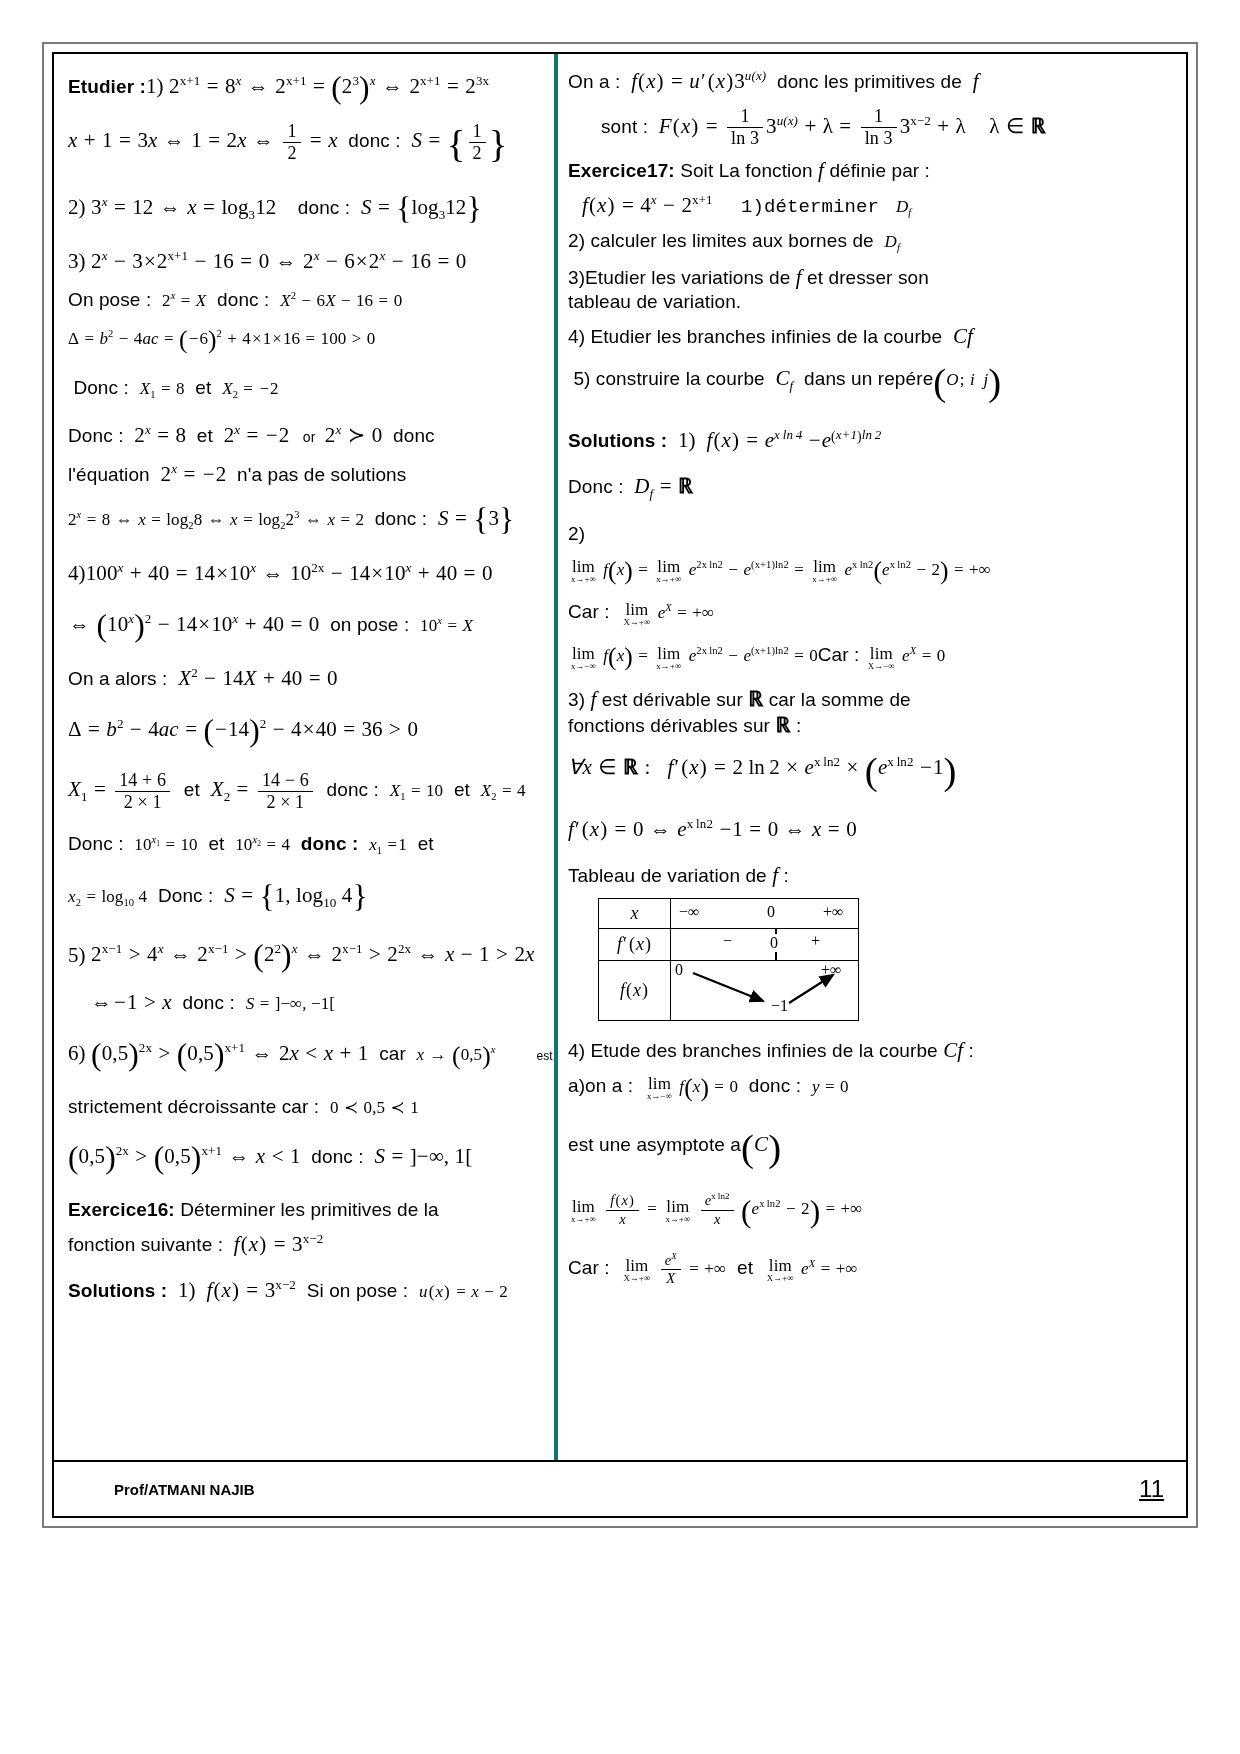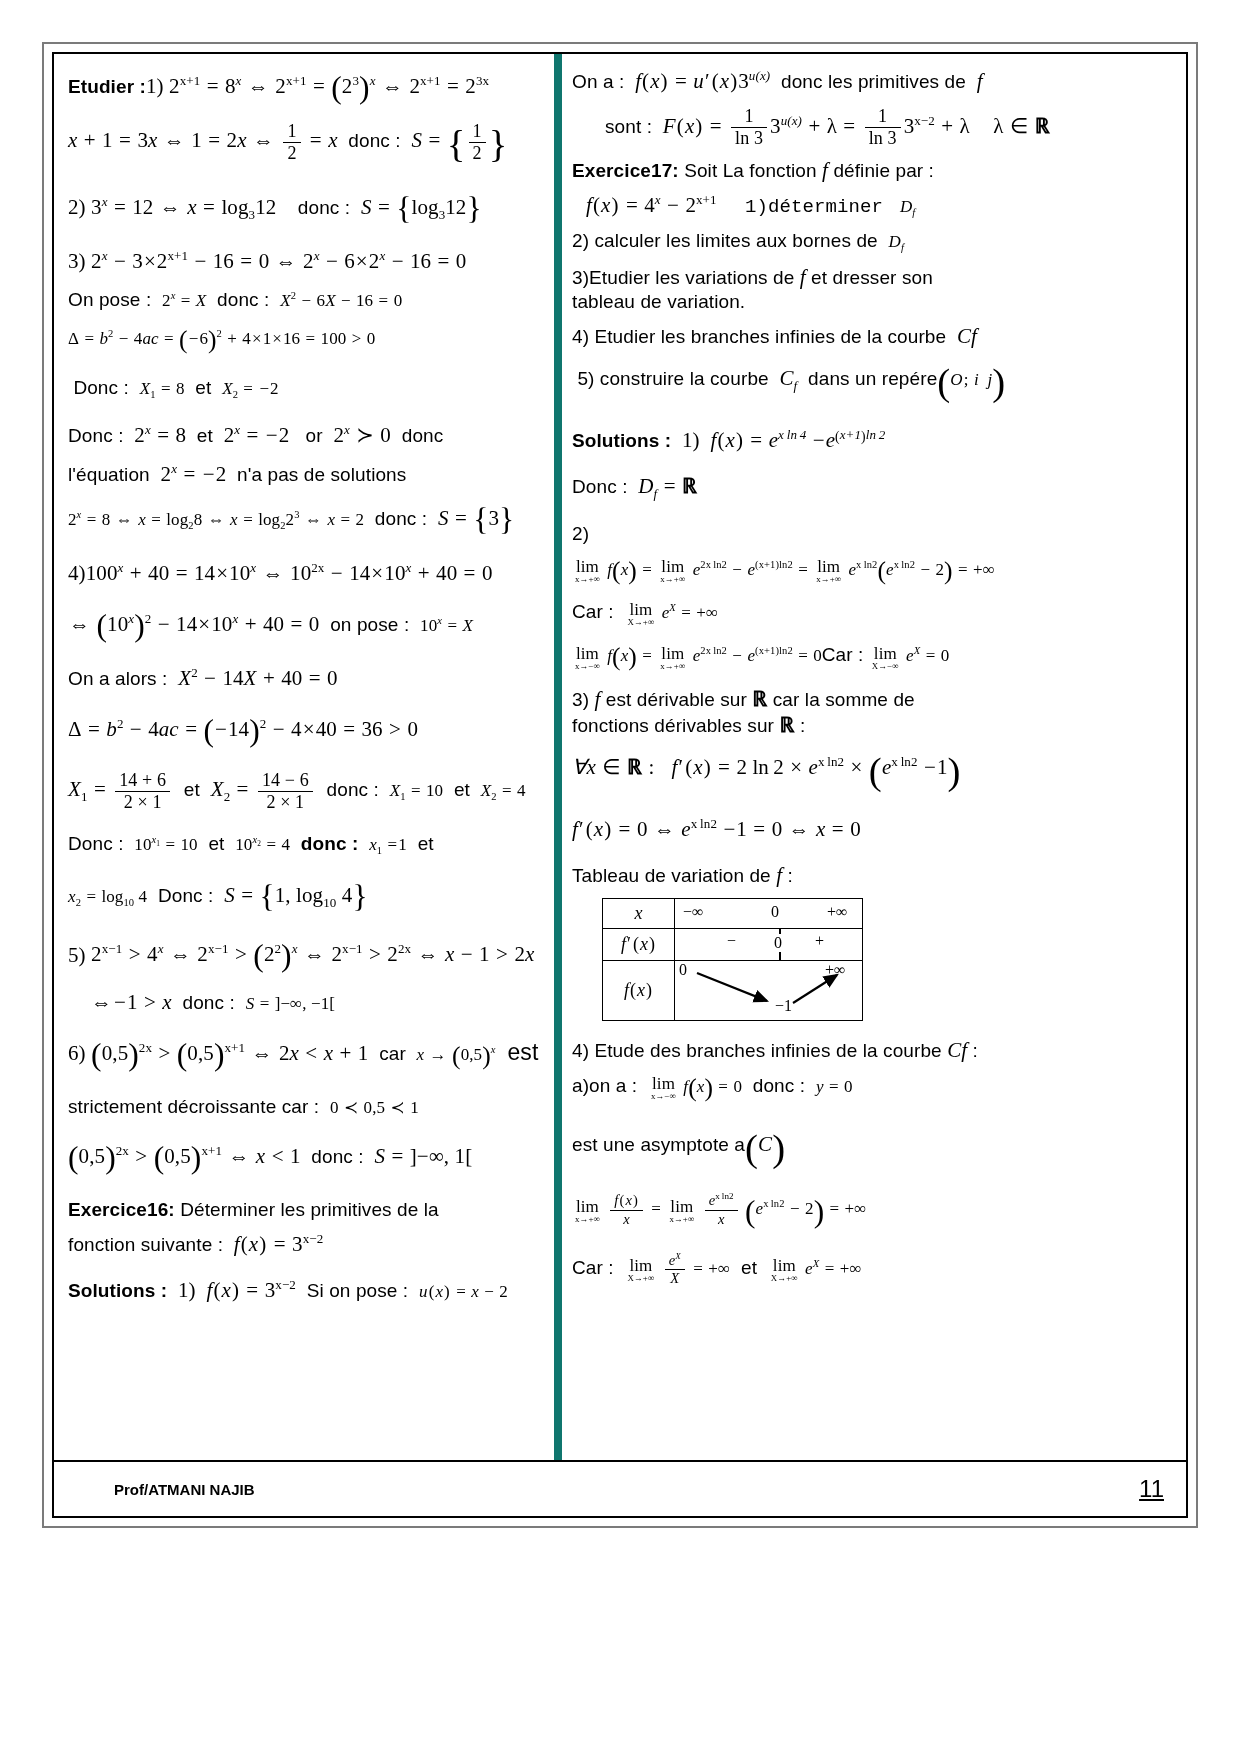--- a/index.html
+++ b/index.html
@@ -36,21 +36,21 @@
     left: 0; top: 0; right: 0; bottom: 56px;
     display: flex;
   }
   .col {
     position: relative;
     padding: 14px 10px 0 14px;
   }
   #col-left  { width: 500px; flex: 0 0 500px; }
   #col-right {
     flex: 1 1 auto;
-    border-left: 8px solid #0f766e;
+    border-left: 4px solid #0f766e;
     padding-left: 10px;
     overflow: hidden;
   }
 
   
   .line {
     font-size: 19px;
     line-height: 1.25;
     white-space: nowrap;
     margin: 0 0 13px 0;
@@ -207,21 +207,21 @@
         <span class="m sm">X<sub class="n">1</sub> <span class="op">=</span> <span class="mn">8</span></span>
         <span style="font-size:19px;">&nbsp;et&nbsp;</span>
         <span class="m sm">X<sub class="n">2</sub> <span class="op">=</span> <span class="op">−</span><span class="mn">2</span></span>
       </p>
 
       <p class="line">
         <span style="font-size:19px;">Donc :&nbsp;</span>
         <span class="m"><span class="mn">2</span><sup>x</sup> <span class="op">=</span> <span class="mn">8</span></span>
         <span style="font-size:19px;">&nbsp;et&nbsp;</span>
         <span class="m"><span class="mn">2</span><sup>x</sup> <span class="op">=</span> <span class="op">−</span><span class="mn">2</span></span>
-        <span style="font-size:19px;">&nbsp;&nbsp;or&nbsp;</span>
+        <span style="font-size:14px;">&nbsp;&nbsp;or&nbsp;</span>
         <span class="m"><span class="mn">2</span><sup>x</sup> <span class="op">≻</span> <span class="mn">0</span></span>
         <span style="font-size:19px;">&nbsp;donc</span>
       </p>
 
       <p class="line">
         <span style="font-size:19px;">l'équation&nbsp;</span>
         <span class="m"><span class="mn">2</span><sup>x</sup> <span class="op">=</span> <span class="op">−</span><span class="mn">2</span></span>
         <span style="font-size:19px;">&nbsp;n'a pas de solutions</span>
       </p>
 
@@ -286,21 +286,21 @@
         <span class="m"><span class="op">⇔</span><span class="op">−</span><span class="mn">1</span> <span class="op">&gt;</span> x</span>
         <span style="font-size:19px;">&nbsp;donc :&nbsp;</span>
         <span class="m sm">S <span class="op">=</span> <span class="mn">]−∞, −1[</span></span>
       </p>
 
       <p class="line gap">
         <span class="m up">6)</span>
         <span class="m"><span class="big">(</span><span class="mn">0,5</span><span class="big">)</span><sup class="n">2x</sup> <span class="op">&gt;</span> <span class="big">(</span><span class="mn">0,5</span><span class="big">)</span><sup class="n">x+1</sup> <span class="op">⇔</span> <span class="mn">2</span>x <span class="op">&lt;</span> x <span class="op">+</span> <span class="mn">1</span></span>
         <span style="font-size:19px;">&nbsp;car&nbsp;</span>
         <span class="m sm">x <span class="op">→</span> <span class="big">(</span><span class="mn">0,5</span><span class="big">)</span><sup>x</sup></span>
-        <span style="font-size:23px;">&nbsp;est</span>
+        <span style="font-size:12px;margin-left:32px;">&nbsp;est</span>
       </p>
 
       <p class="line gap">
         <span style="font-size:19px;">strictement décroissante car :&nbsp;</span>
         <span class="m sm"><span class="mn">0</span> <span class="op">≺</span> <span class="mn">0,5</span> <span class="op">≺</span> <span class="mn">1</span></span>
       </p>
 
       <p class="line gap">
         <span class="m"><span class="big">(</span><span class="mn">0,5</span><span class="big">)</span><sup class="n">2x</sup> <span class="op">&gt;</span> <span class="big">(</span><span class="mn">0,5</span><span class="big">)</span><sup class="n">x+1</sup> <span class="op">⇔</span> x <span class="op">&lt;</span> <span class="mn">1</span></span>
         <span style="font-size:19px;">&nbsp;donc :&nbsp;</span>

